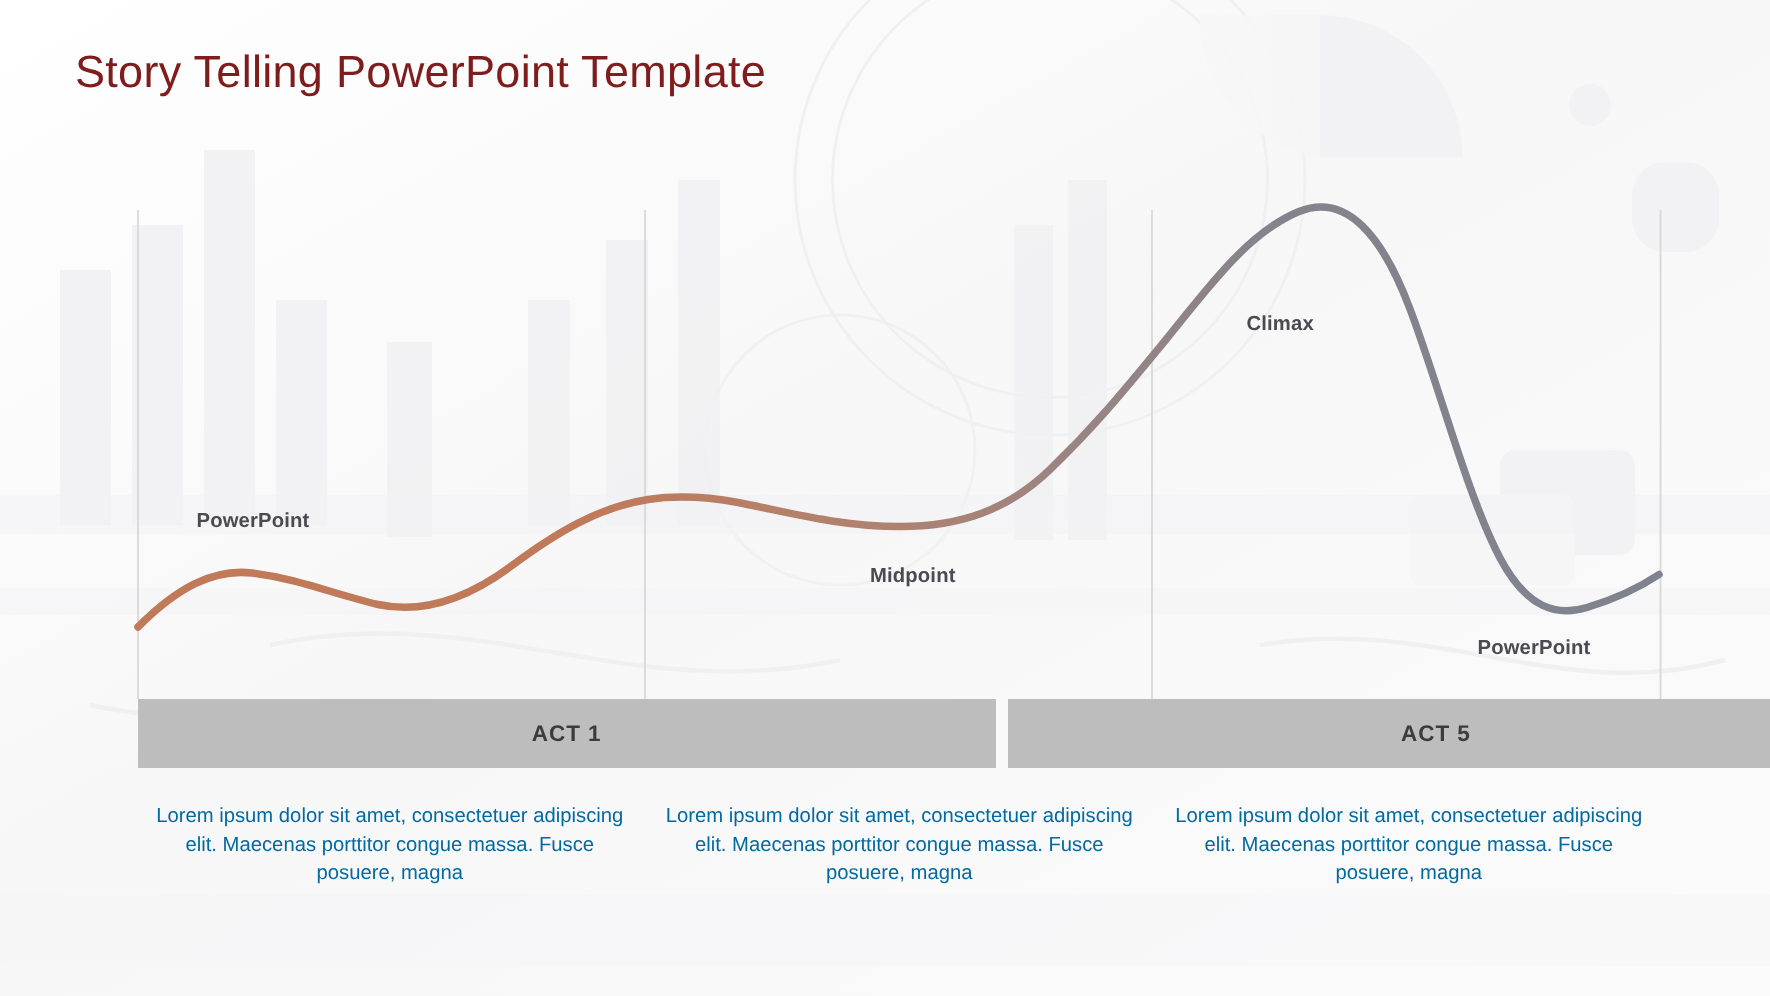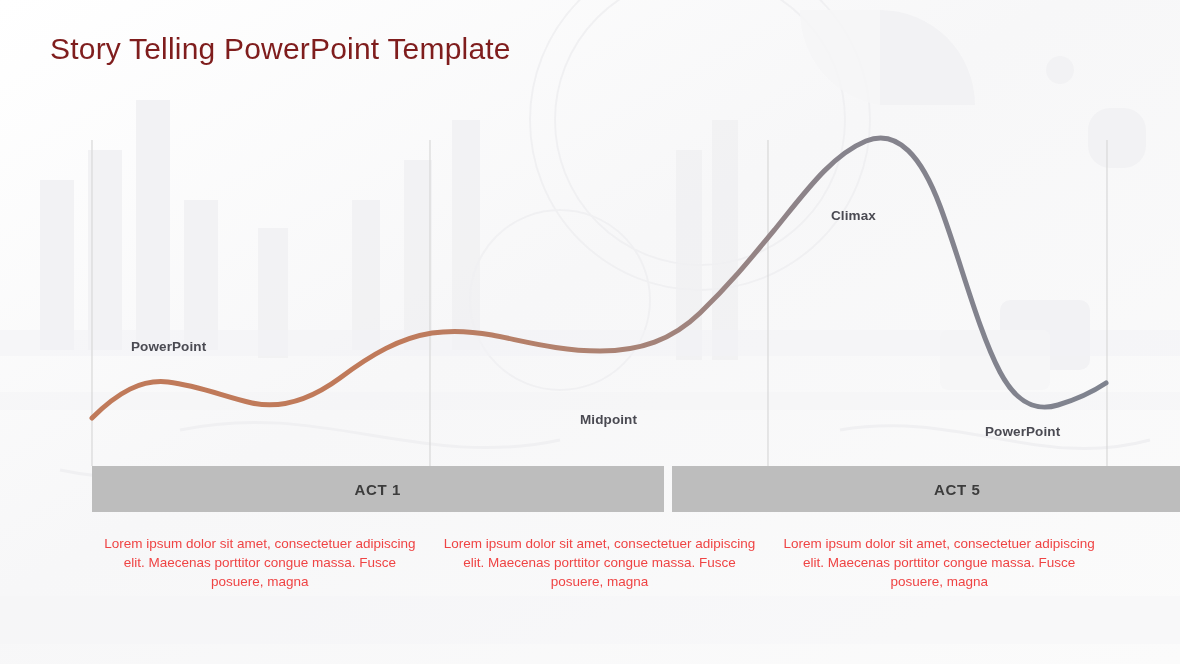--- a/index.html
+++ b/index.html
@@ -82,21 +82,21 @@
     left:92px; top:534px;
     width:1015px;
     display:flex;
   }
   .body-col {
     flex:1 1 0;
     padding:0 12px;
     text-align:center;
     font-size:13.5px;
     line-height:19px;
-    color:#ef4444;
+    color:#0369a1;
   }
   .col-gap { width:4px; }
 </style>
 </head>
 <body>
 
 <svg id="watermark" viewBox="0 0 1180 664" preserveAspectRatio="none" aria-hidden="true">
   <defs>
     <linearGradient id="bgfade" x1="0" y1="0" x2="1" y2="1">
       <stop offset="0%" stop-color="#ffffff"></stop>
@@ -178,21 +178,21 @@
                C 730 284, 748 262, 776 228
                C 806 191, 832 155, 866 141
                C 898 128, 922 158, 940 206
                C 960 259, 978 330, 1000 372
                C 1018 406, 1038 411, 1058 405
                C 1078 399, 1094 391, 1106 383" fill="none" stroke="url(#arcGrad)" stroke-width="5" stroke-linecap="round" stroke-linejoin="round"></path>
     </svg>
 
     <div class="stage-label" style="left:131px; top:339px;">PowerPoint</div>
 
-    <div class="stage-label" style="left:580px; top:376px;margin-top:36px;">Midpoint</div>
+    <div class="stage-label" style="left:580px; top:376px;">Midpoint</div>
 
     <div class="stage-label" style="left:831px; top:208px;">Climax</div>
 
     <div class="stage-label" style="left:985px; top:424px;">PowerPoint</div>
   </div>
 
   <div id="act-banner">
     <div class="act-cell">ACT 1</div>
     <div class="act-gap"></div>
     <div class="act-gap"></div>

